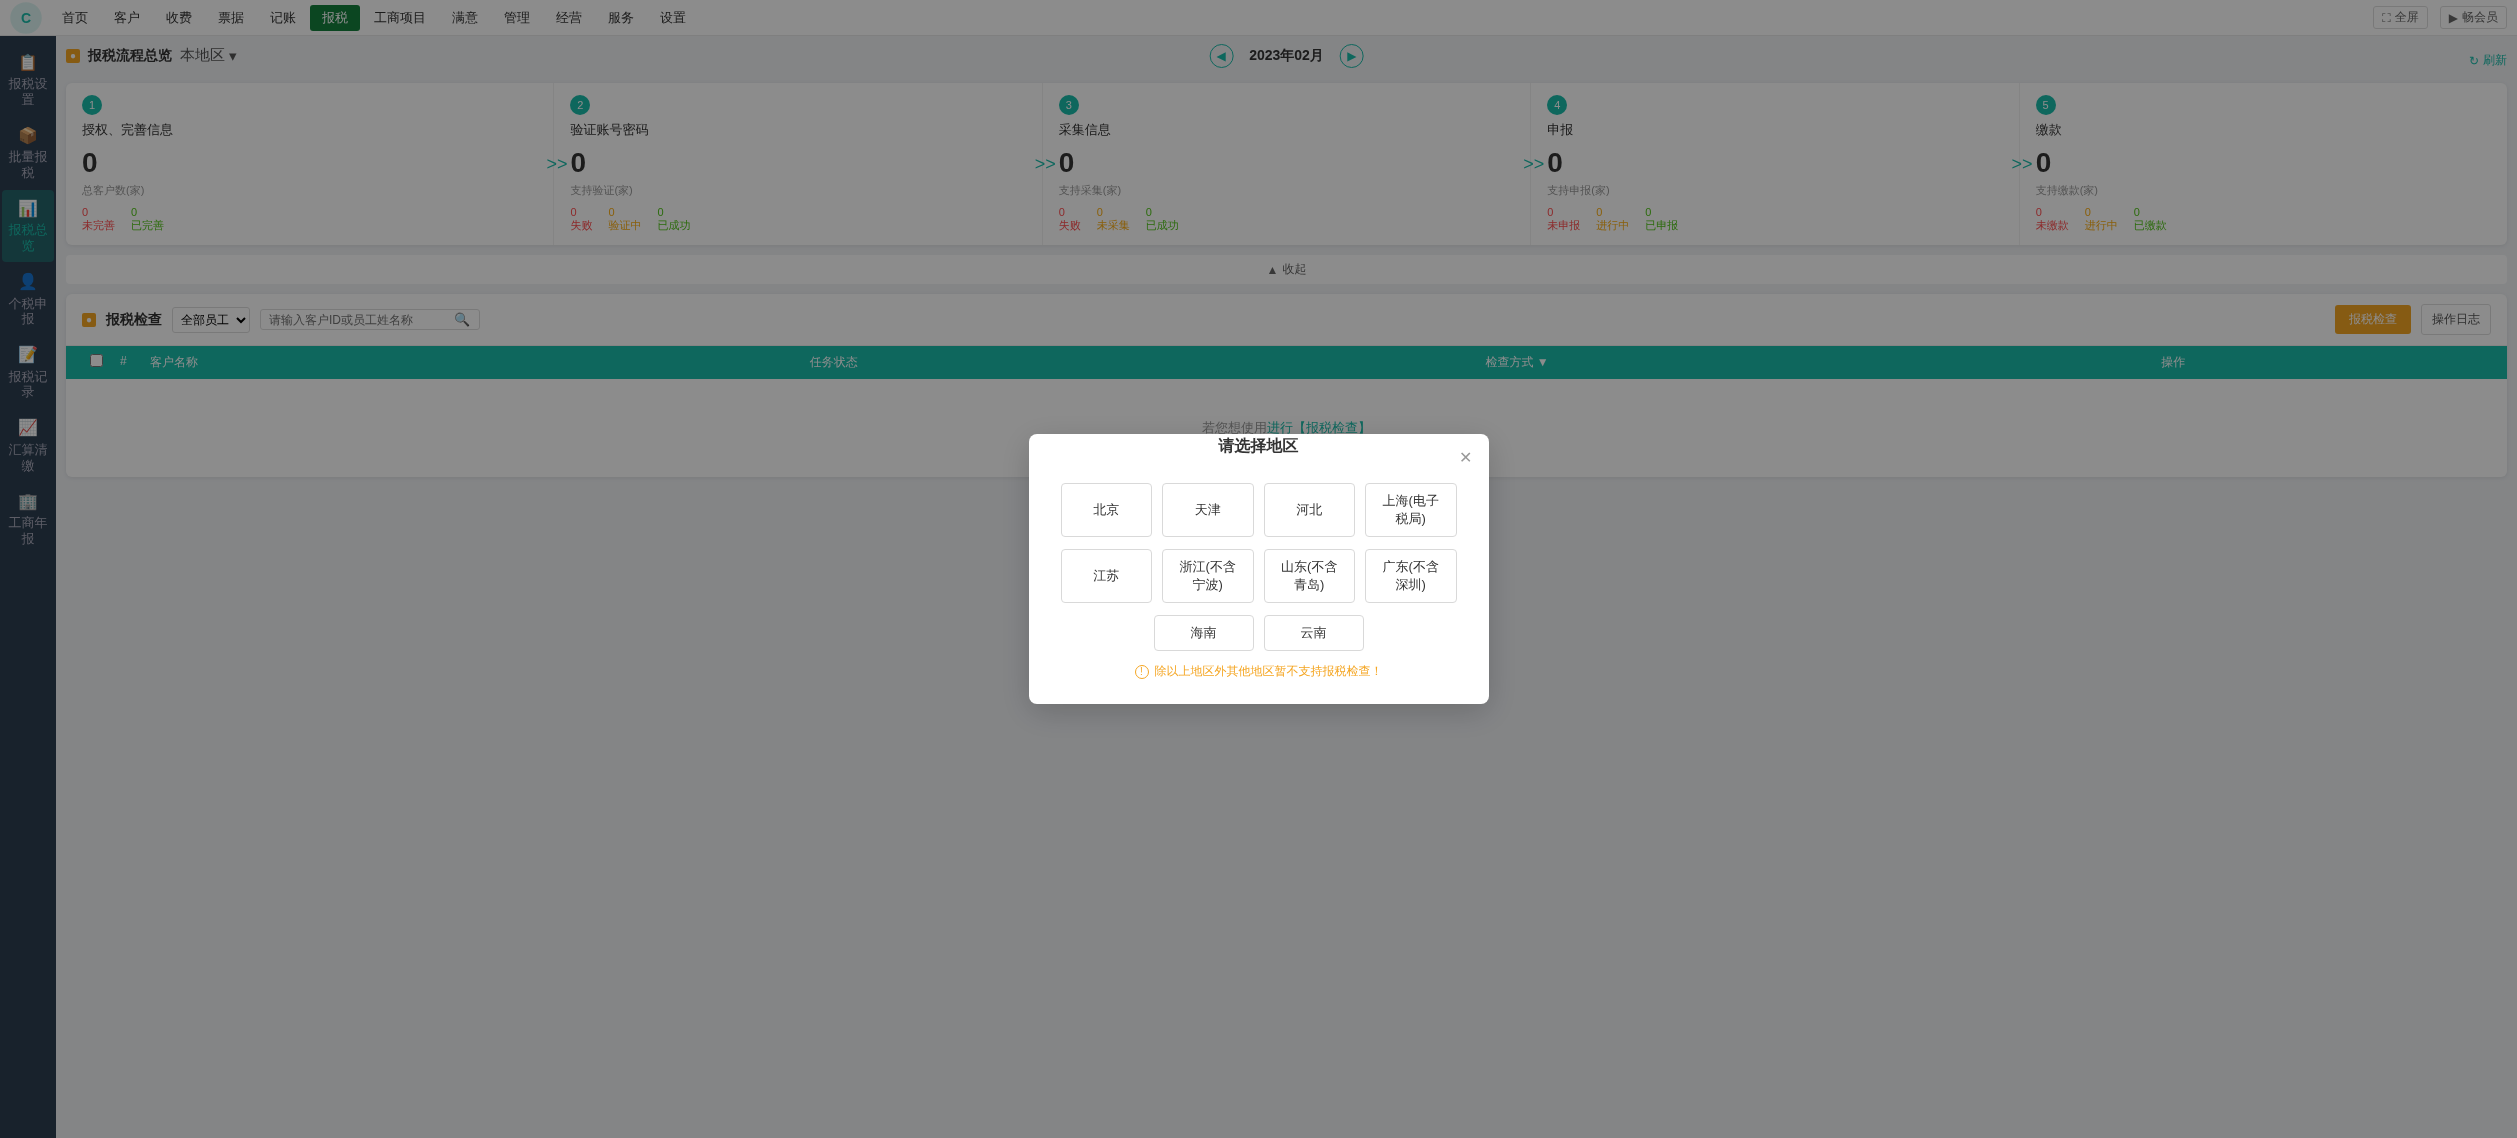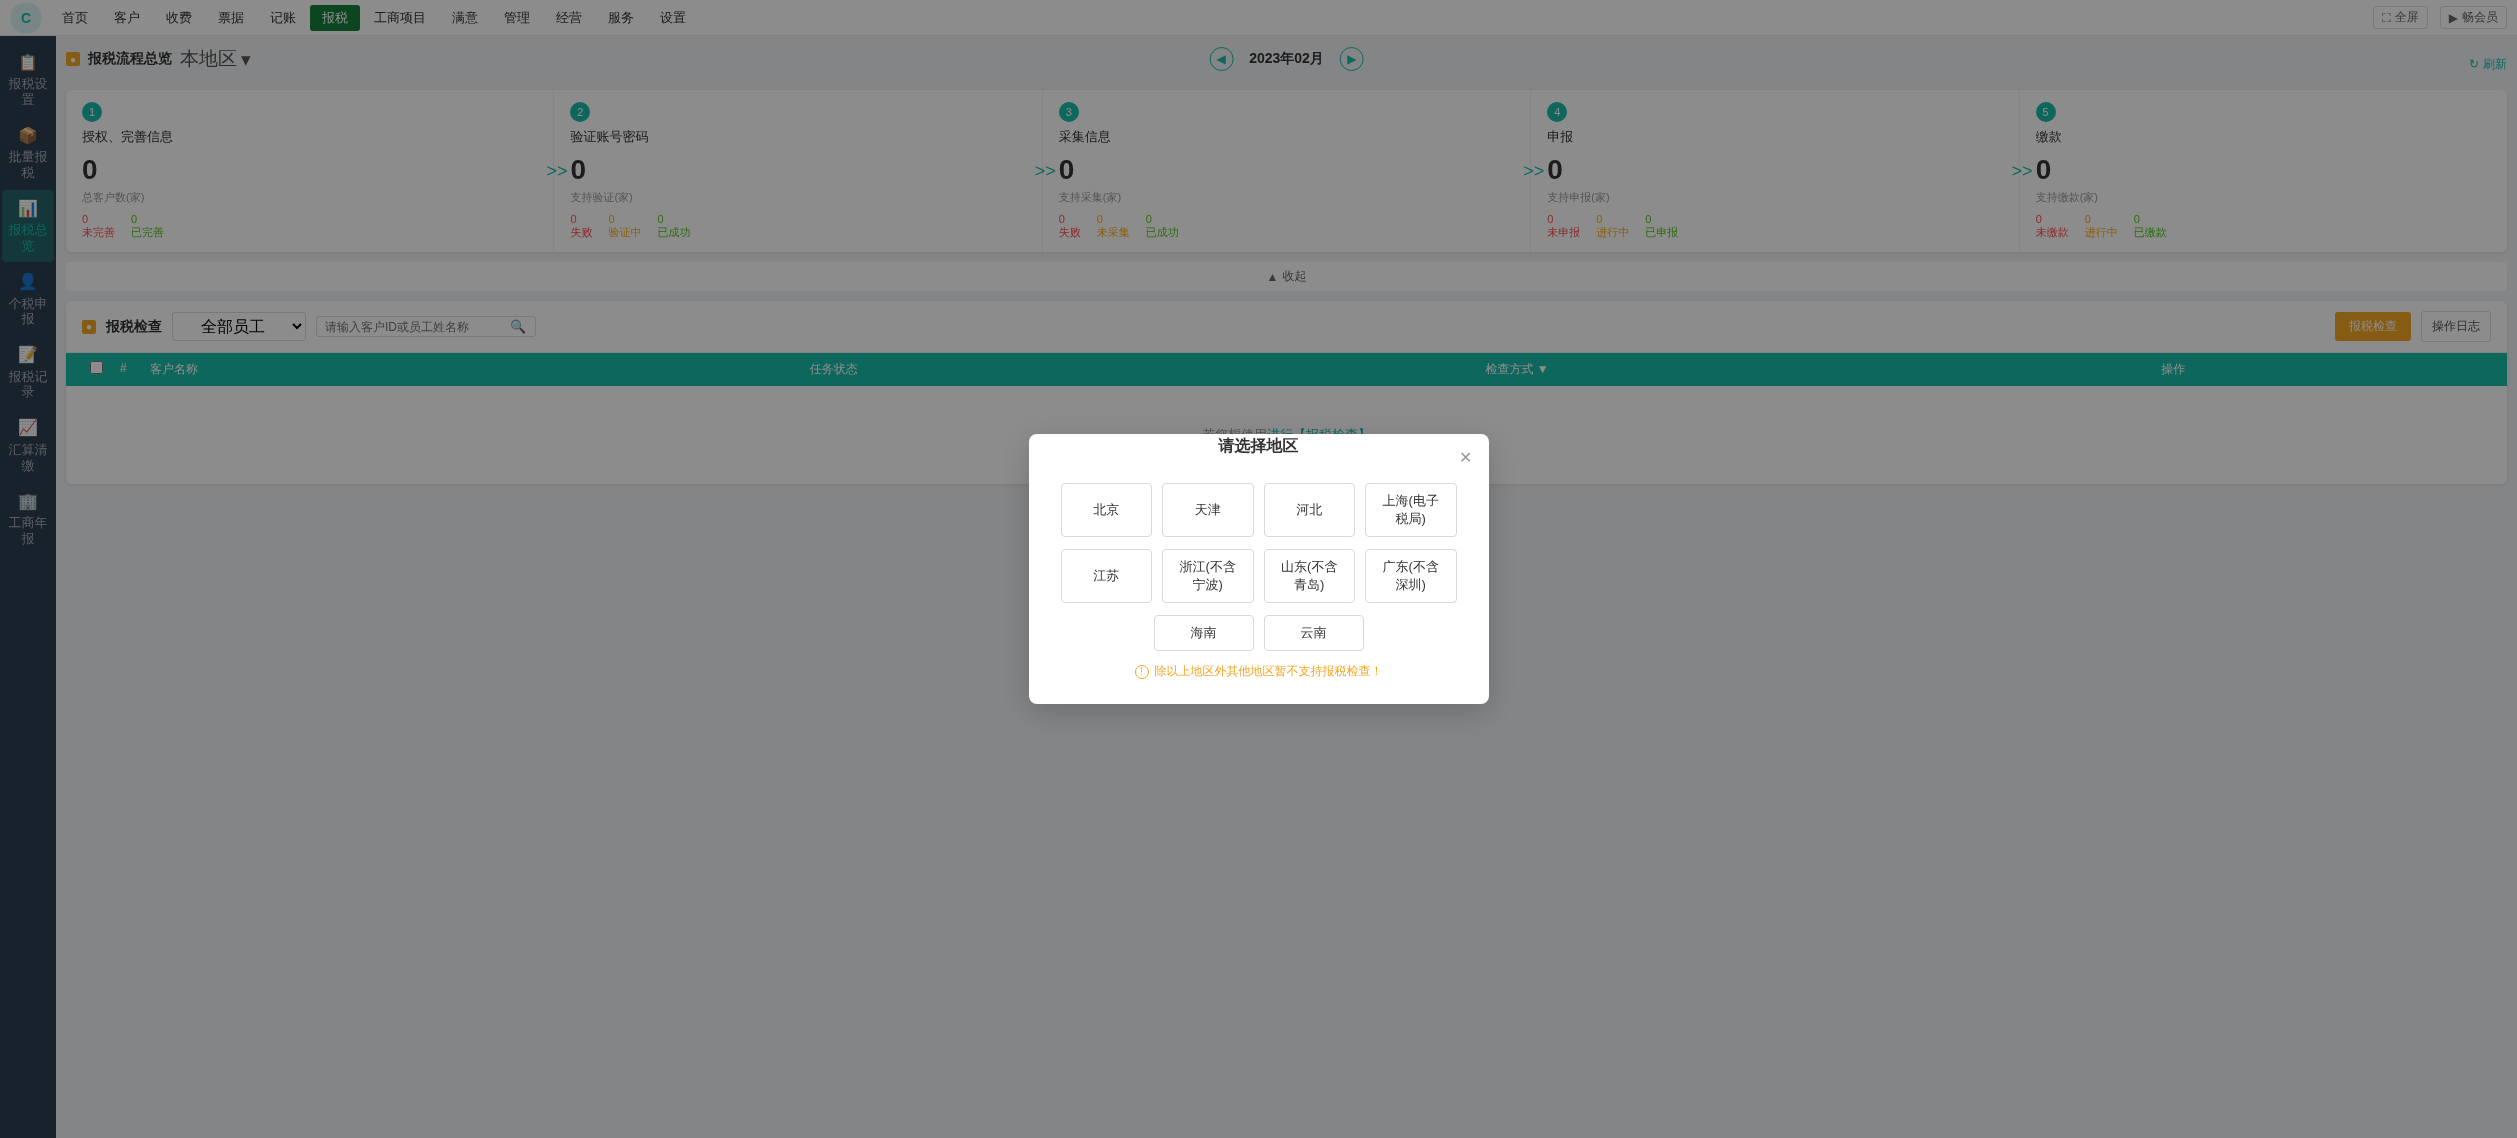--- a/index.html
+++ b/index.html
@@ -131,21 +131,21 @@
       justify-content: center;
       color: #fff;
       font-size: 10px;
     }
     .region-selector {
       display: flex;
       align-items: center;
       gap: 4px;
       cursor: pointer;
       color: #555;
-      font-size: 19px;
+      font-size: 15px;
     }
     .month-nav-btn {
       width: 24px;
       height: 24px;
       border-radius: 50%;
       border: 1px solid #1abcaa;
       background: transparent;
       cursor: pointer;
       display: flex;
       align-items: center;
@@ -244,24 +244,24 @@
       overflow: hidden;
     }
     .tax-check-header {
       display: flex;
       align-items: center;
       padding: 10px 16px;
       gap: 10px;
       border-bottom: 1px solid #f0f0f0;
     }
     .employee-select {
-      padding: 4px 24px;
+      padding: 4px 4px;
       border: 1px solid #ddd;
       border-radius: 3px;
-      font-size: 16px;
+      font-size: 12px;
       background: #fff;
     }
     .search-input-wrap {
       display: flex;
       align-items: center;
       border: 1px solid #ddd;
       border-radius: 3px;
       padding: 2px 8px;
       flex: 1;
       max-width: 220px;

